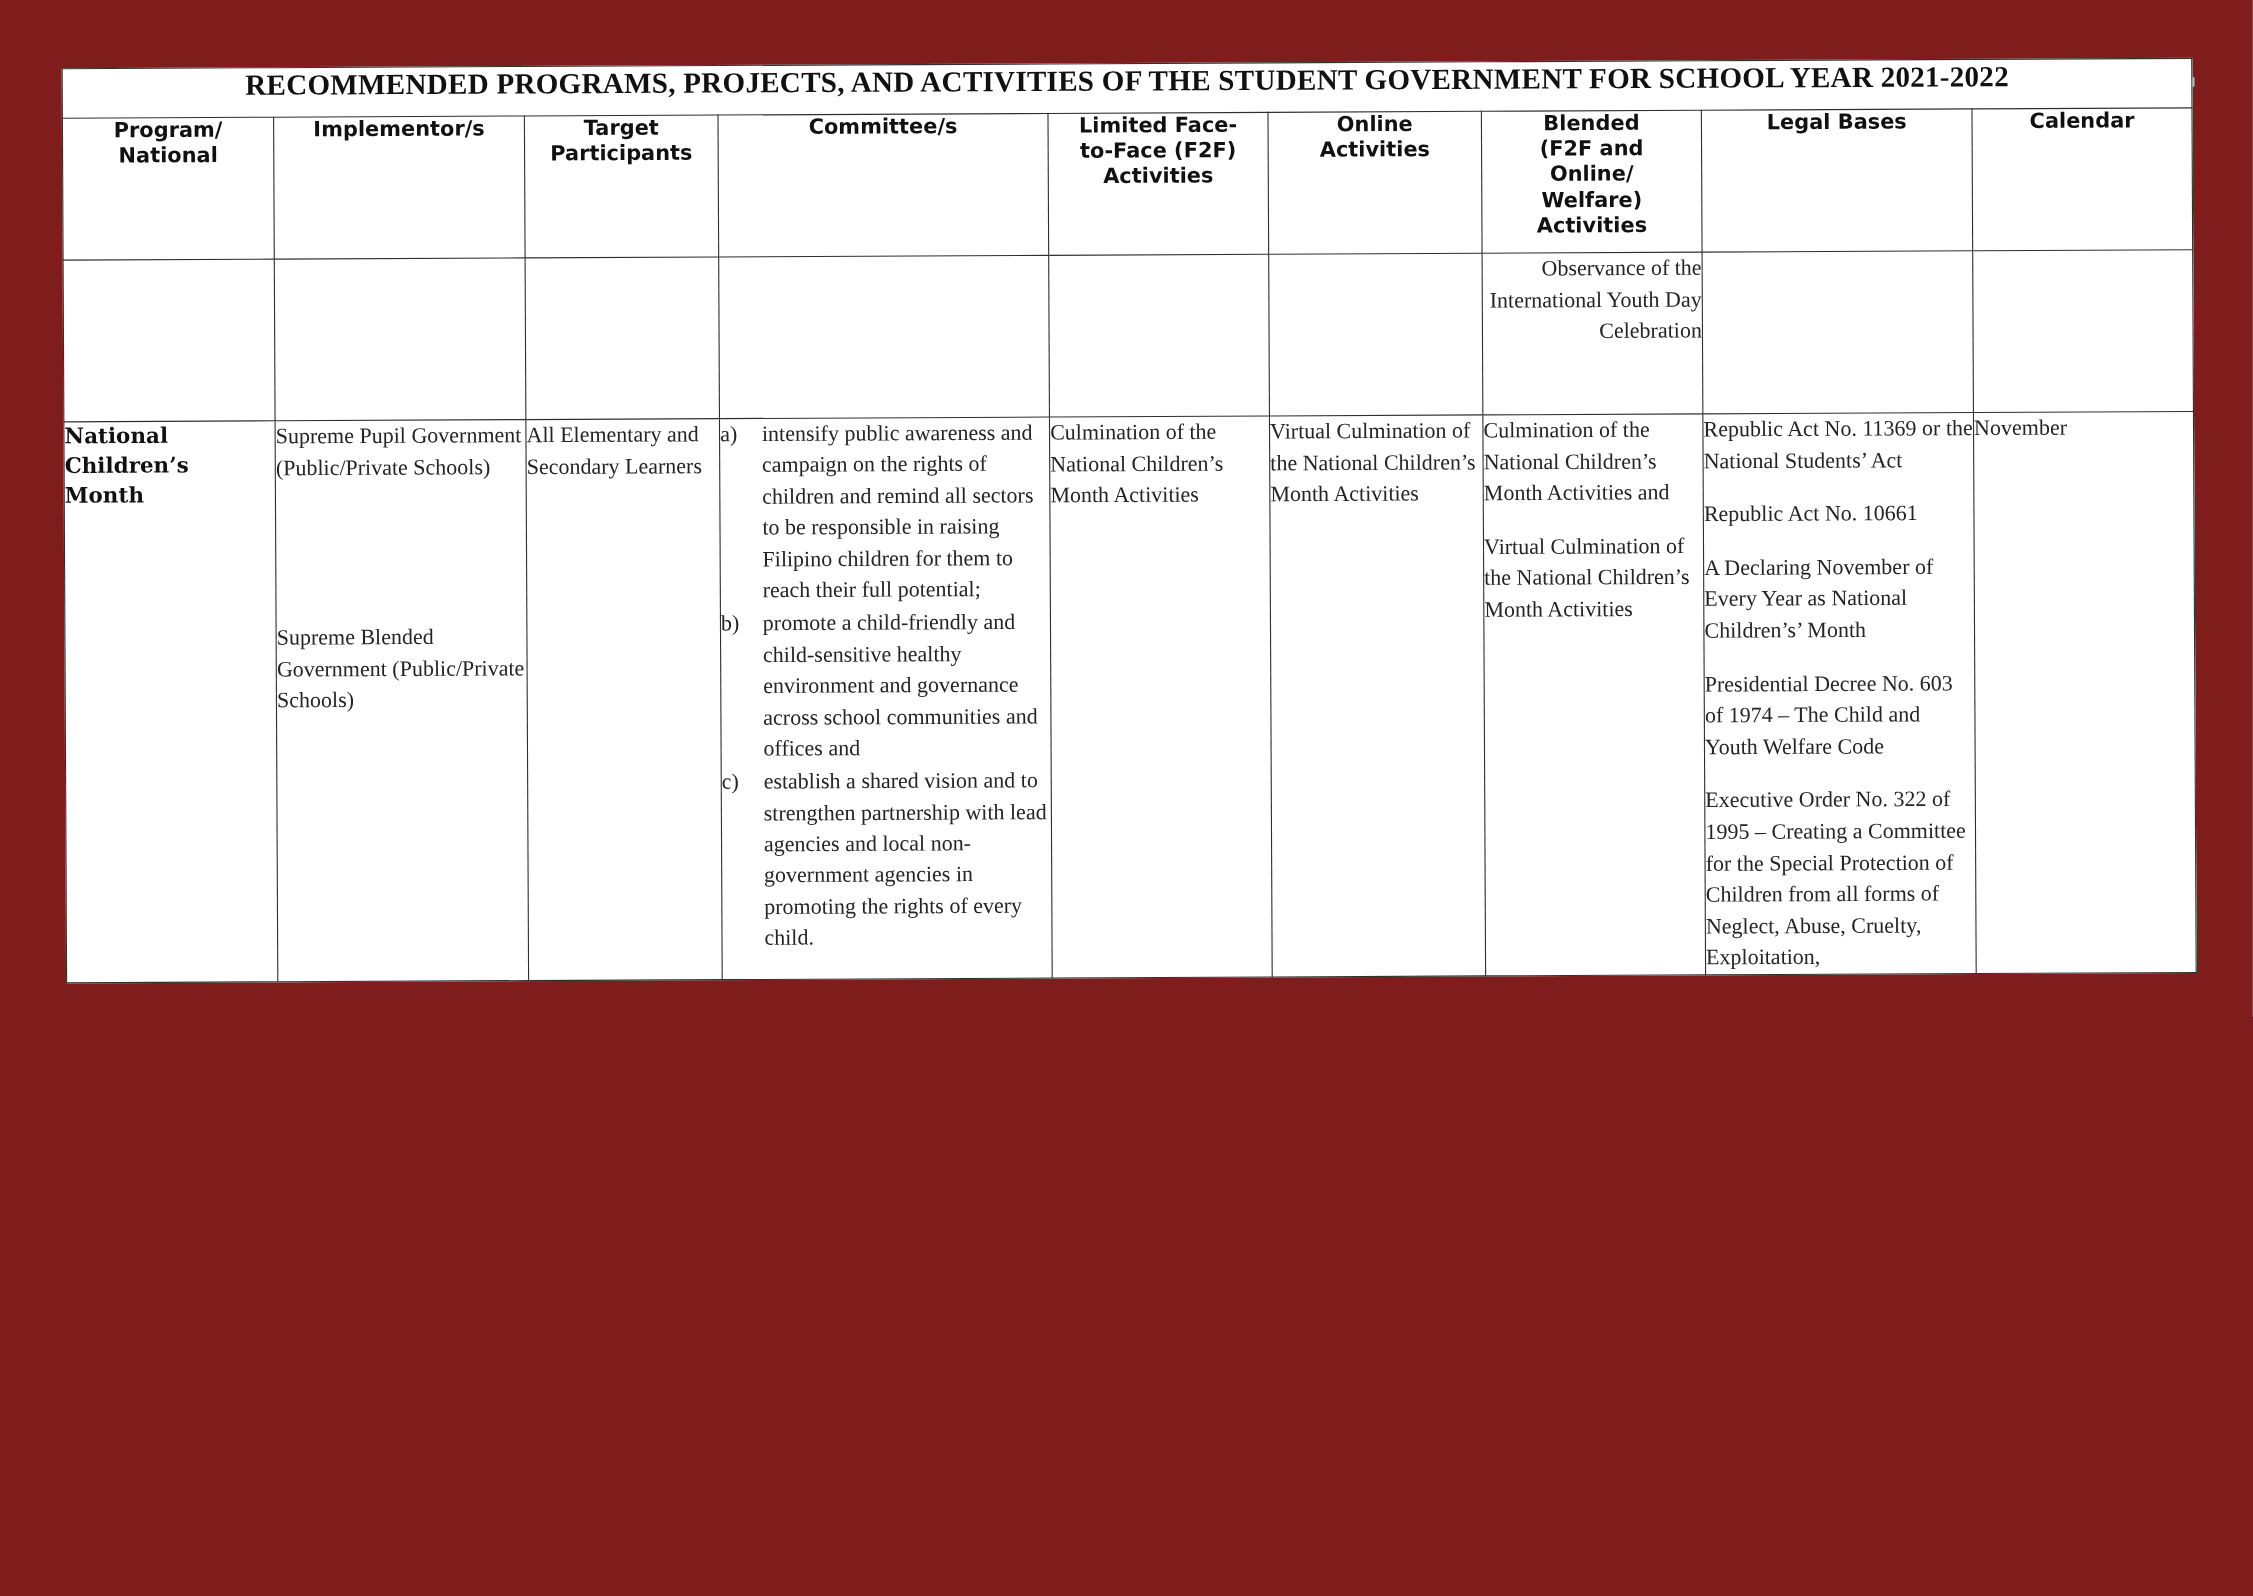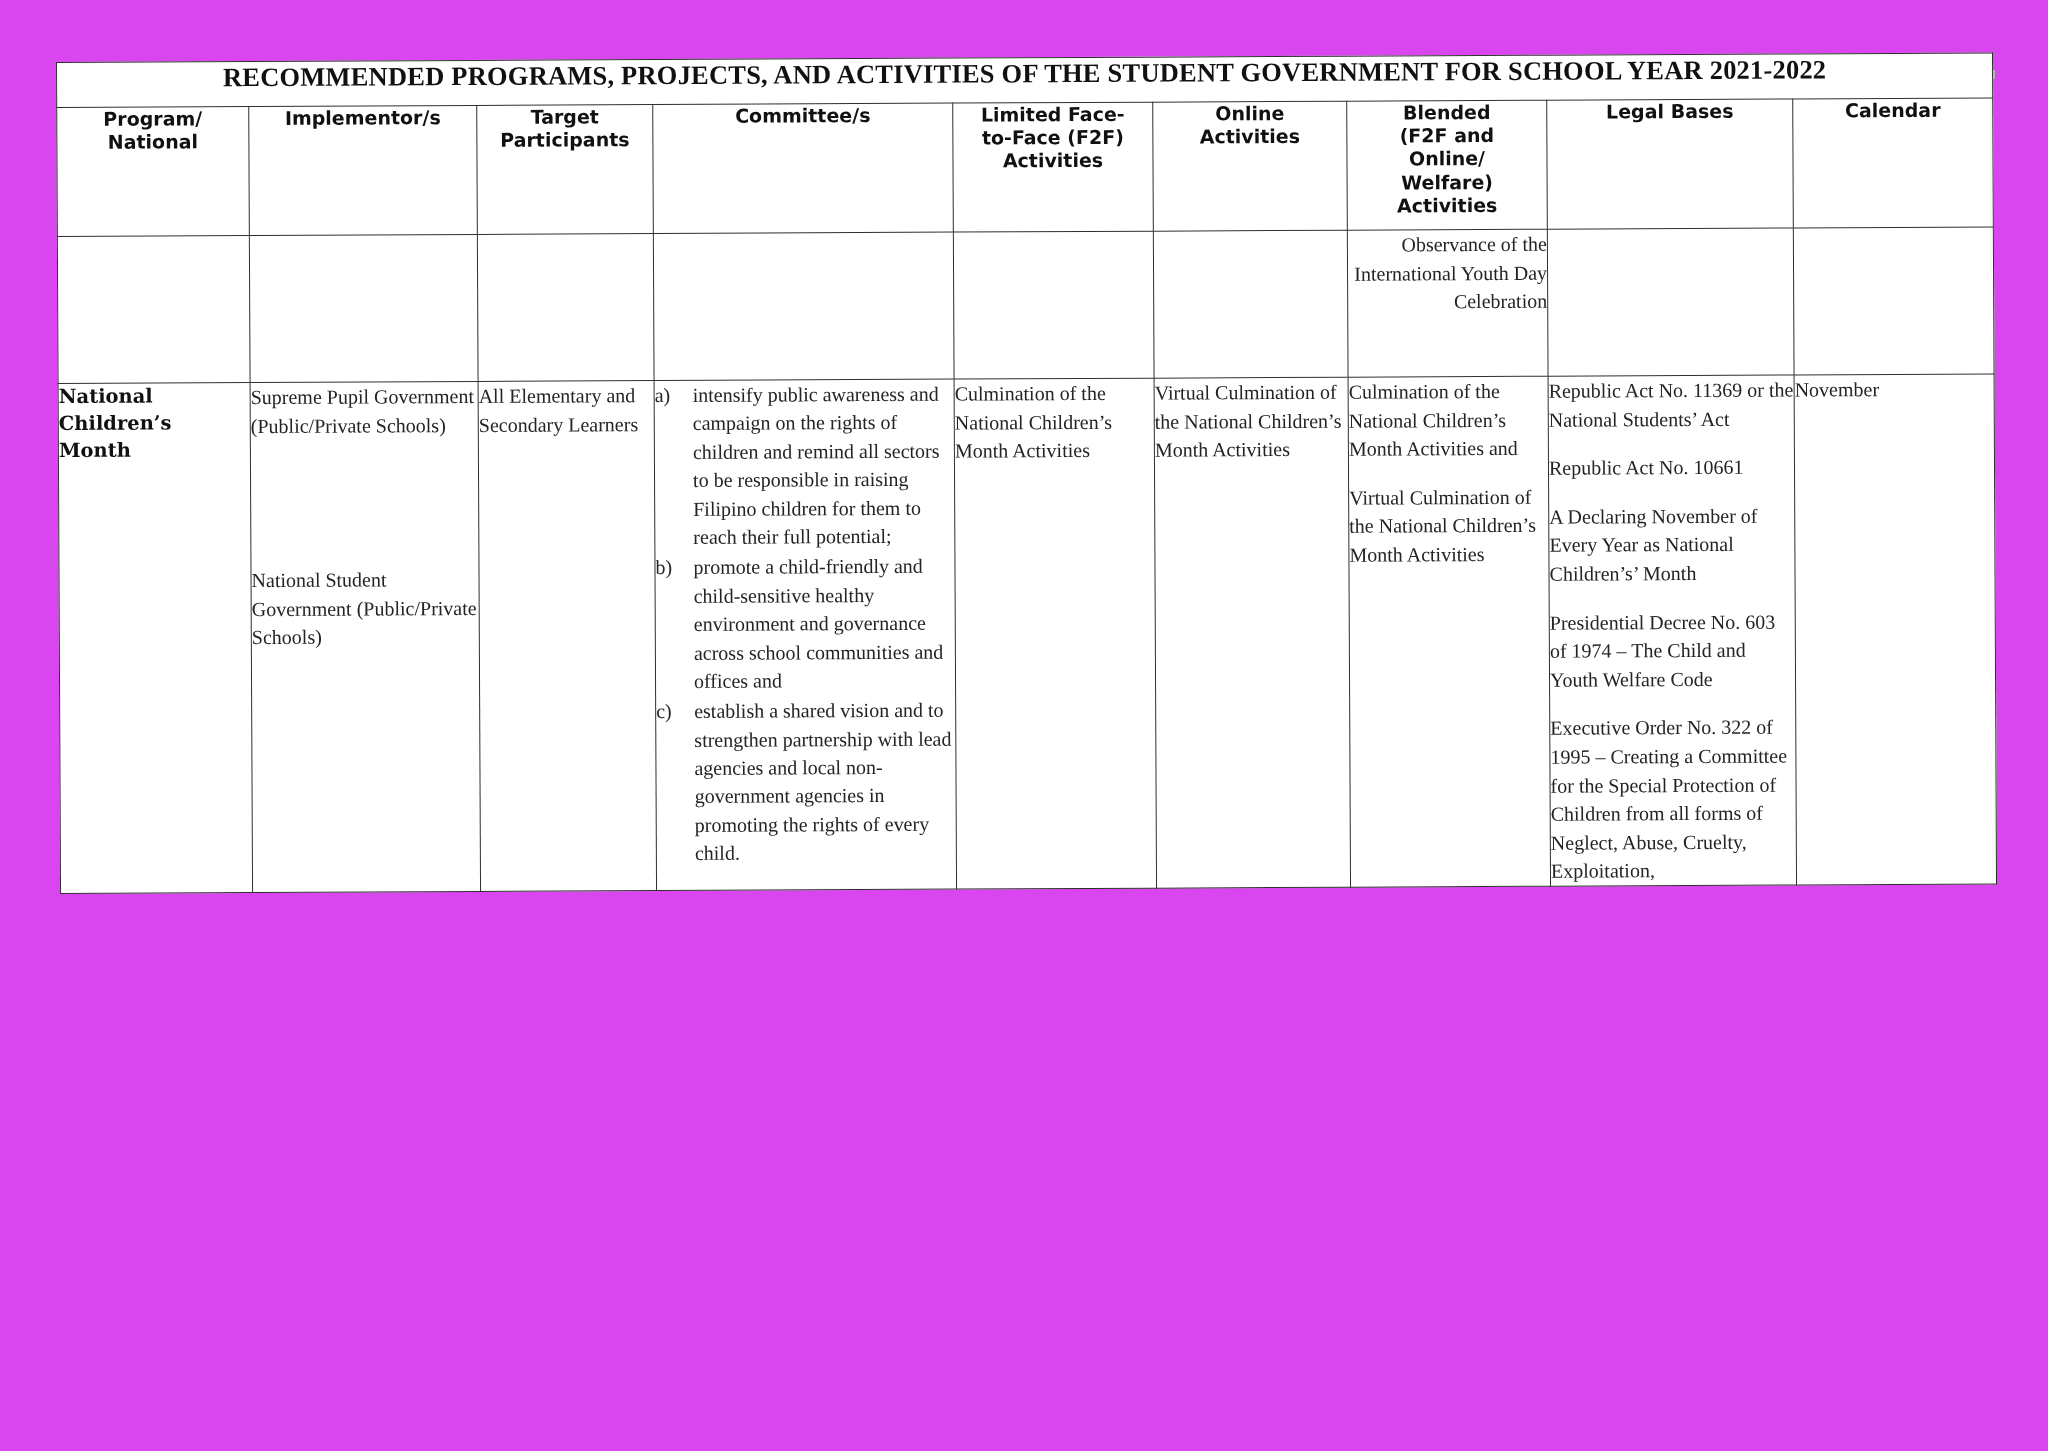--- a/index.html
+++ b/index.html
@@ -14,21 +14,21 @@
     overflow: hidden;
     font-family: "Liberation Serif", "DejaVu Serif", serif;
     color: #1a1a1a;
     position: relative;
   }
 
   
   .page {
     position: absolute;
     inset: 0;
-    background: #d946ef;
+    background: #7f1d1d;
   }
 
   
   .scan-wrap {
     position: absolute;
     left: 56px;
     top: 62px;
     width: 1936px;
     transform: rotate(-0.28deg);
     transform-origin: 0 0;
@@ -233,21 +233,21 @@
           <td class="cell center">Observance of the International Youth Day Celebration</td>
           <td class="cell"></td>
           <td class="cell"></td>
         </tr>
 
         <tr>
           <td class="cell bold">National Children’s Month</td>
 
           <td class="cell">
             <p style="margin-bottom:126px;">Supreme Pupil Government (Public/Private Schools)</p>
-            <p class="tight">National Student Government (Public/Private Schools)</p>
+            <p class="tight">Supreme Blended Government (Public/Private Schools)</p>
           </td>
 
           <td class="cell">All Elementary and Secondary Learners</td>
 
           <td class="cell">
             <ol class="objectives">
               <li>intensify public awareness and campaign on the rights of children and remind all sectors to be responsible in raising Filipino children for them to reach their full potential;</li>
               <li>promote a child-friendly and child-sensitive healthy environment and governance across school communities and offices and</li>
               <li>establish a shared vision and to strengthen partnership with lead agencies and local non-government agencies in promoting the rights of every child.</li>
             </ol>

